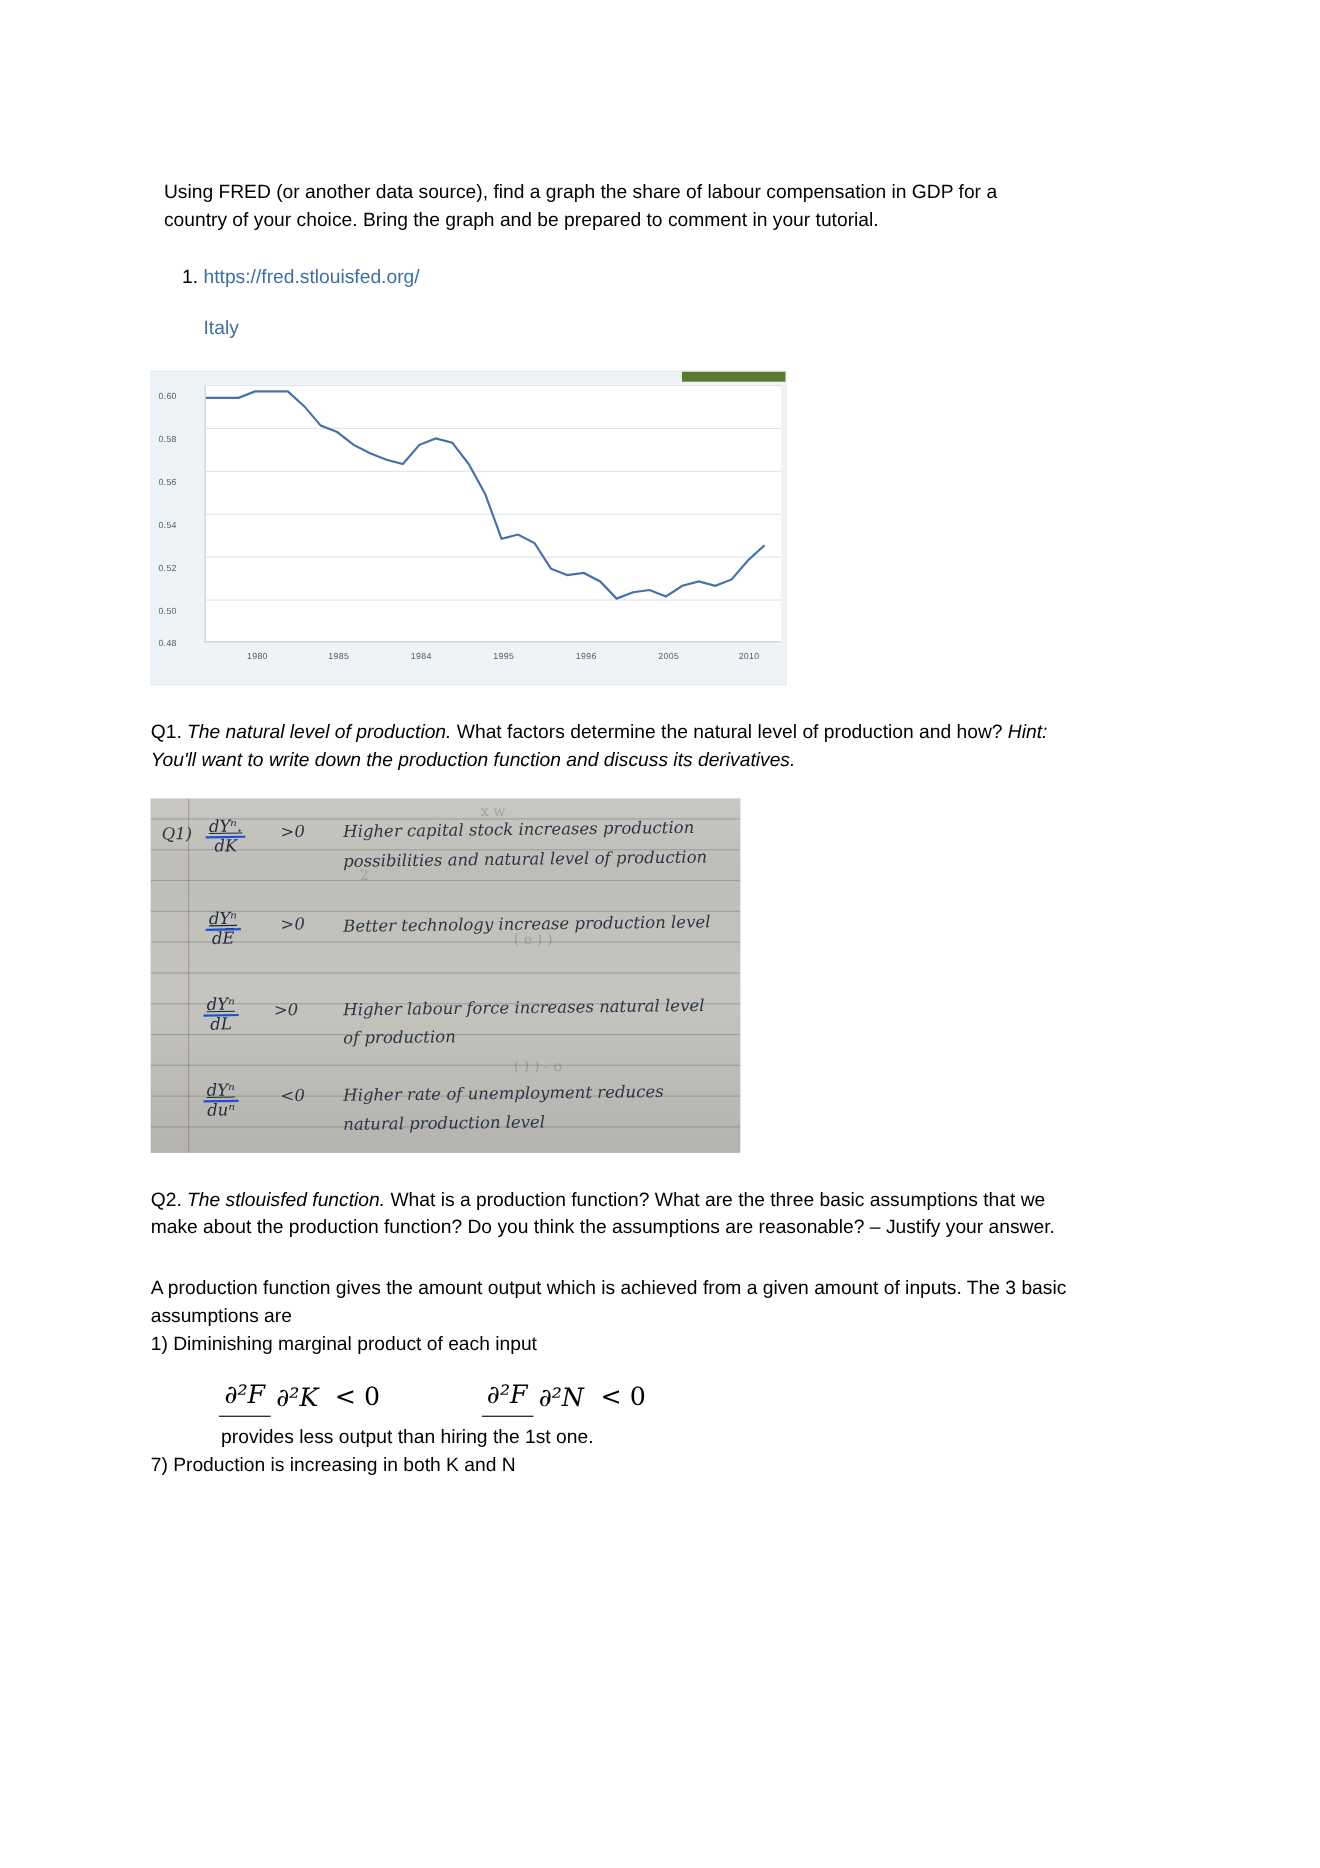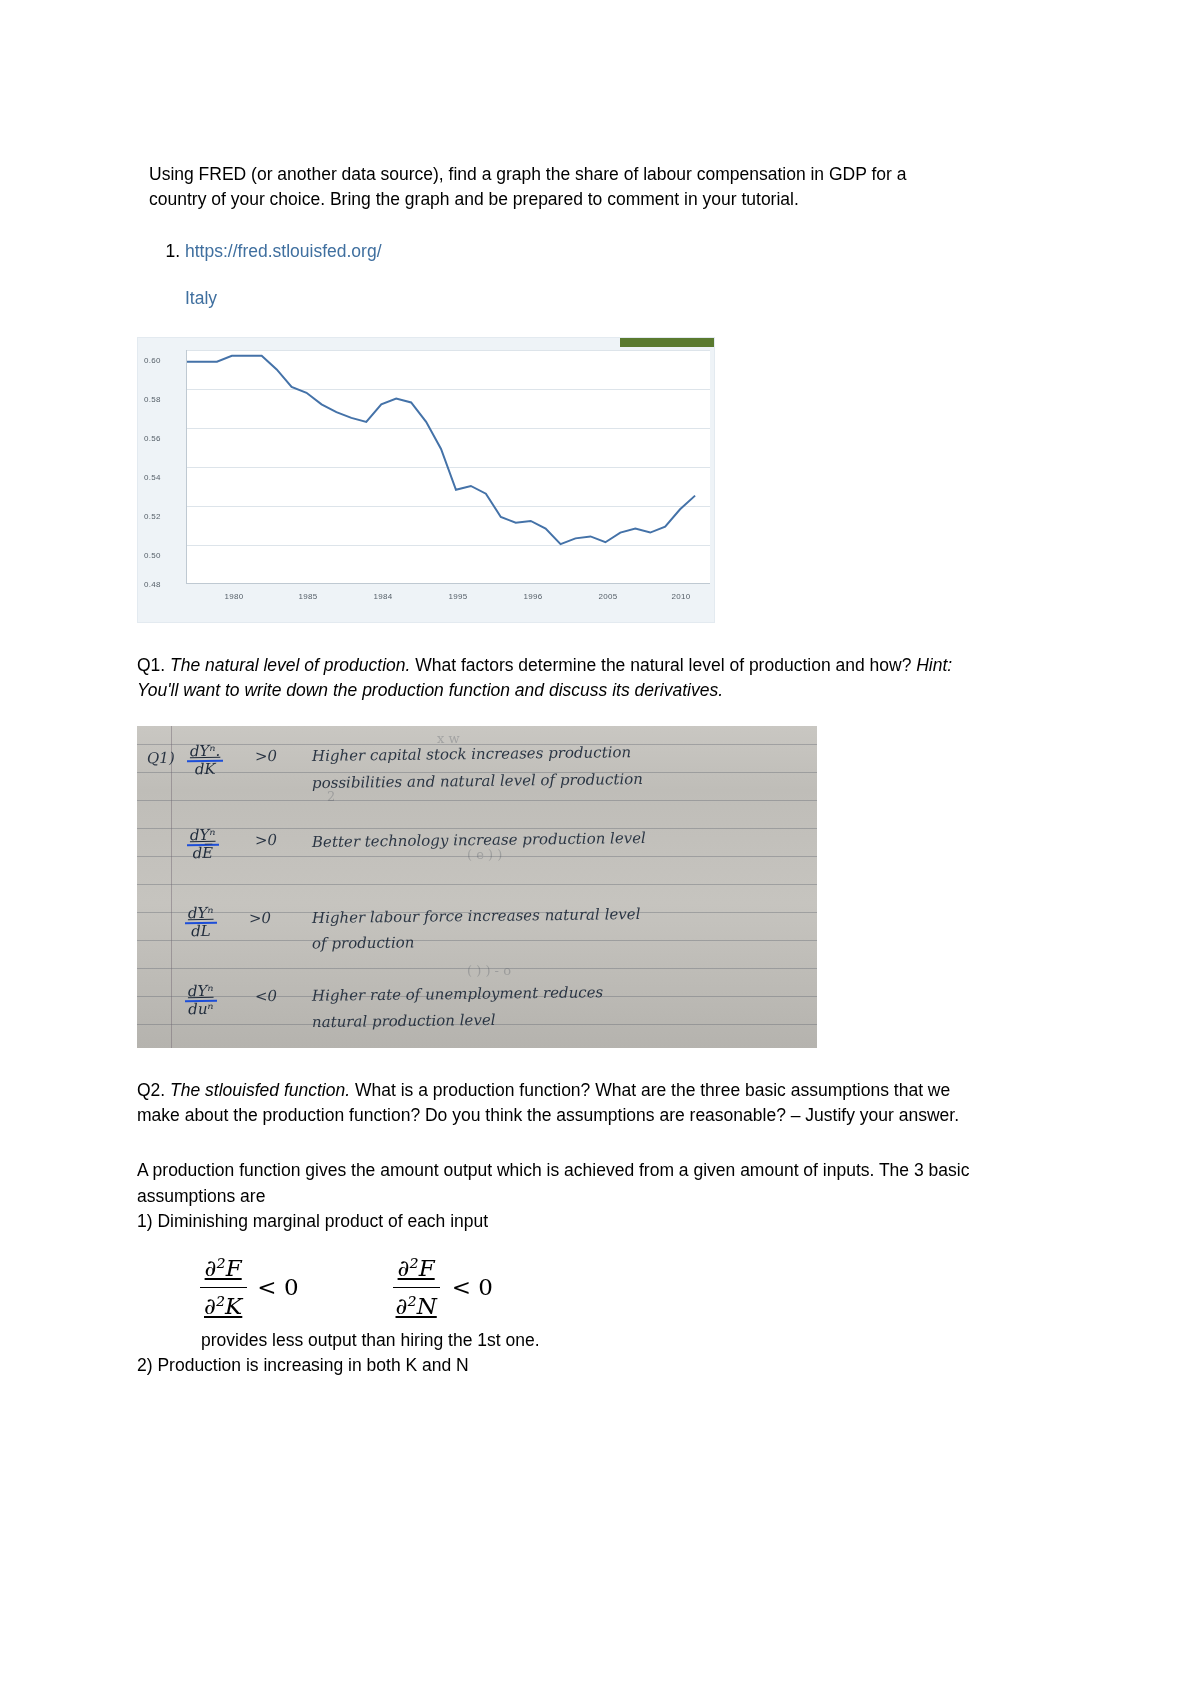--- a/index.html
+++ b/index.html
@@ -117,21 +117,21 @@
   .qblock {
     margin-top: 30px;
     font-size: 17.5px;
     line-height: 1.45;
   }
   .qblock em { font-style: italic; }
 
   
   .photo {
     margin-top: 22px;
-    width: 680px;
+    width: 536px;
     height: 322px;
     position: relative;
     background: #b9b7b2;
     overflow: hidden;
     box-sizing: border-box;
     padding-left: 32px;
   }
   .photo .paper {
     position: absolute;
     inset: 0;
@@ -185,25 +185,24 @@
     margin-top: 16px;
     margin-left: 62px;
     display: flex;
     align-items: center;
     gap: 92px;
     font-family: "DejaVu Serif", serif;
     font-size: 23px;
   }
   .mfrac {
     display: inline-flex;
-    flex-direction: column;
+    flex-direction: row;
     align-items: center;
     vertical-align: middle;
     font-style: italic;
-    text-decoration: underline;
   }
   .mfrac .top {
     border-bottom: 1.5px solid #000;
     padding: 0 5px 2px 5px;
   }
   .mfrac .bot {
     padding: 2px 5px 0 5px;
   }
   .mexpr {
     display: inline-flex;
@@ -347,17 +346,17 @@
         <span class="mfrac">
           <span class="top">∂²F</span>
           <span class="bot">∂²N</span>
         </span>
         <span>&lt; 0</span>
       </span>
     </div>
 
     <div class="tail">
       <div><span class="indent"></span><span>provides less output than hiring the 1st one.</span></div>
-      <div>2) Production is increasing in both K and N</div>
+      <div>7) Production is increasing in both K and N</div>
     </div>
 
   </div>
 </div>
 
 </body></html>

